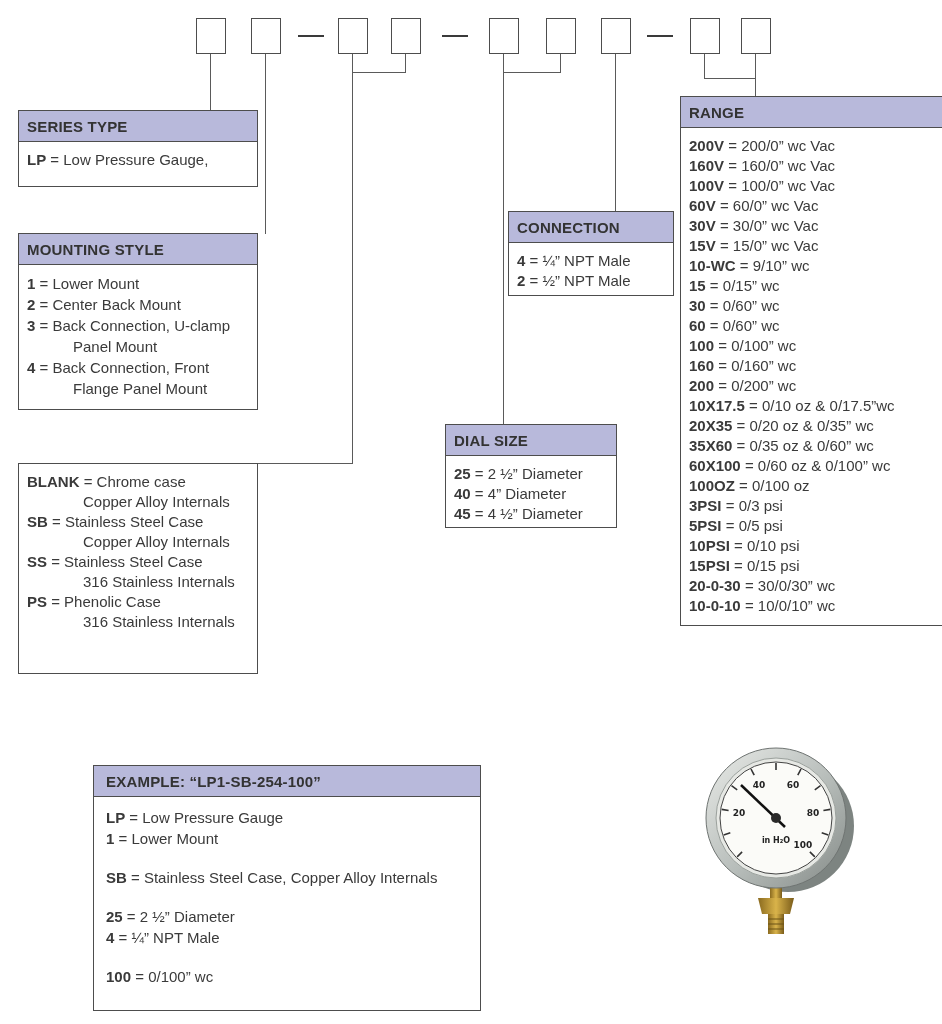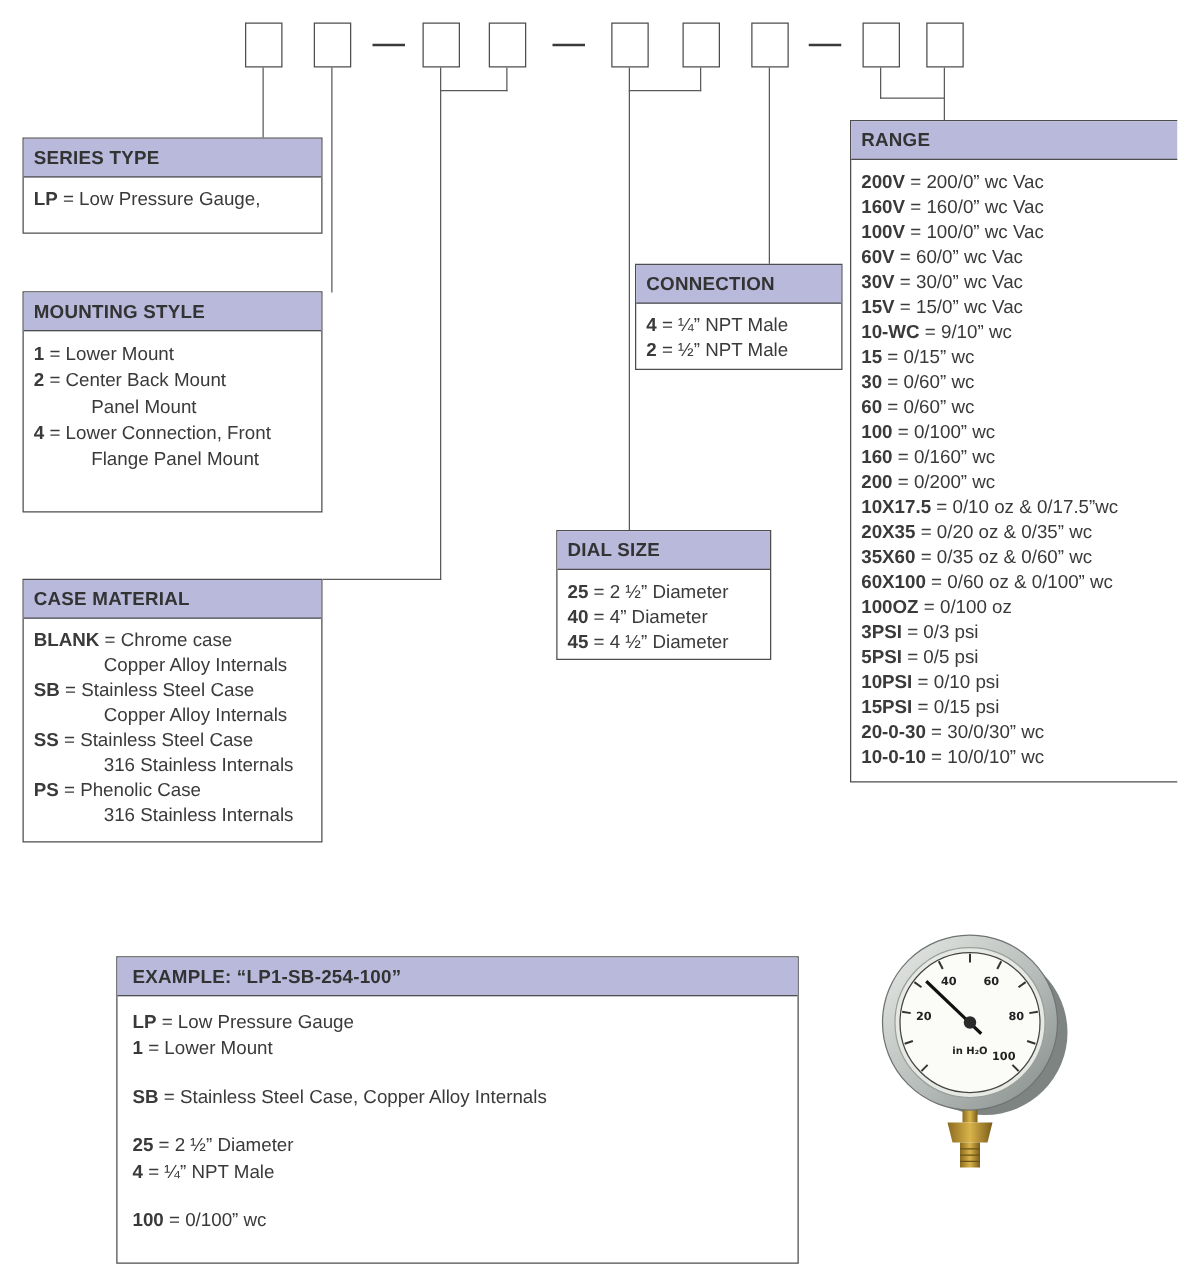--- a/index.html
+++ b/index.html
@@ -64,28 +64,28 @@
     <div class="sec-body">
       <div class="line"><b>LP</b> <span>= Low Pressure Gauge,</span></div>
     </div>
   </div>
 
   <div class="section lh21" style="left:18px;top:233px;width:240px;height:177px">
     <div class="sec-header">MOUNTING STYLE</div>
     <div class="sec-body">
       <div class="line"><b>1</b> <span>= Lower Mount</span></div>
       <div class="line"><b>2</b> <span>= Center Back Mount</span></div>
+      <div class="line"><b>3</b> <span>= Back Connection, U-clamp</span></div>
       <div class="line cont">Panel Mount</div>
-      <div class="line"><b>4</b> <span>= Lower Connection, Front</span></div>
+      <div class="line"><b>4</b> <span>= Back Connection, Front</span></div>
       <div class="line cont">Flange Panel Mount</div>
     </div>
   </div>
 
   <div class="section" style="left:18px;top:463px;width:240px;height:211px">
-    <div class="sec-header">CASE MATERIAL</div>
     <div class="sec-body">
       <div class="line"><b>BLANK</b> <span>= Chrome case</span></div>
       <div class="line cont2">Copper Alloy Internals</div>
       <div class="line"><b>SB</b> <span>= Stainless Steel Case</span></div>
       <div class="line cont2">Copper Alloy Internals</div>
       <div class="line"><b>SS</b> <span>= Stainless Steel Case</span></div>
       <div class="line cont2">316 Stainless Internals</div>
       <div class="line"><b>PS</b> <span>= Phenolic Case</span></div>
       <div class="line cont2">316 Stainless Internals</div>
     </div>
@@ -131,21 +131,21 @@
       <div class="line"><b>100OZ</b> <span>= 0/100 oz</span></div>
       <div class="line"><b>3PSI</b> <span>= 0/3 psi</span></div>
       <div class="line"><b>5PSI</b> <span>= 0/5 psi</span></div>
       <div class="line"><b>10PSI</b> <span>= 0/10 psi</span></div>
       <div class="line"><b>15PSI</b> <span>= 0/15 psi</span></div>
       <div class="line"><b>20-0-30</b> <span>= 30/0/30” wc</span></div>
       <div class="line"><b>10-0-10</b> <span>= 10/0/10” wc</span></div>
     </div>
   </div>
 
-  <div class="section example lh21" style="left:93px;top:765px;width:546px;height:246px">
+  <div class="section example lh21" style="left:93px;top:765px;width:388px;height:246px">
     <div class="sec-header">EXAMPLE:  “LP1-SB-254-100”</div>
     <div class="sec-body">
       <div class="line"><b>LP</b> <span>= Low Pressure Gauge</span></div>
       <div class="line"><b>1</b> <span>= Lower Mount</span></div>
       <div class="gap"></div>
       <div class="line"><b>SB</b> <span>= Stainless Steel Case, Copper Alloy Internals</span></div>
       <div class="gap"></div>
       <div class="line"><b>25</b> <span>= 2 ½” Diameter</span></div>
       <div class="line"><b>4</b> <span>= ¼” NPT Male</span></div>
       <div class="gap"></div>

